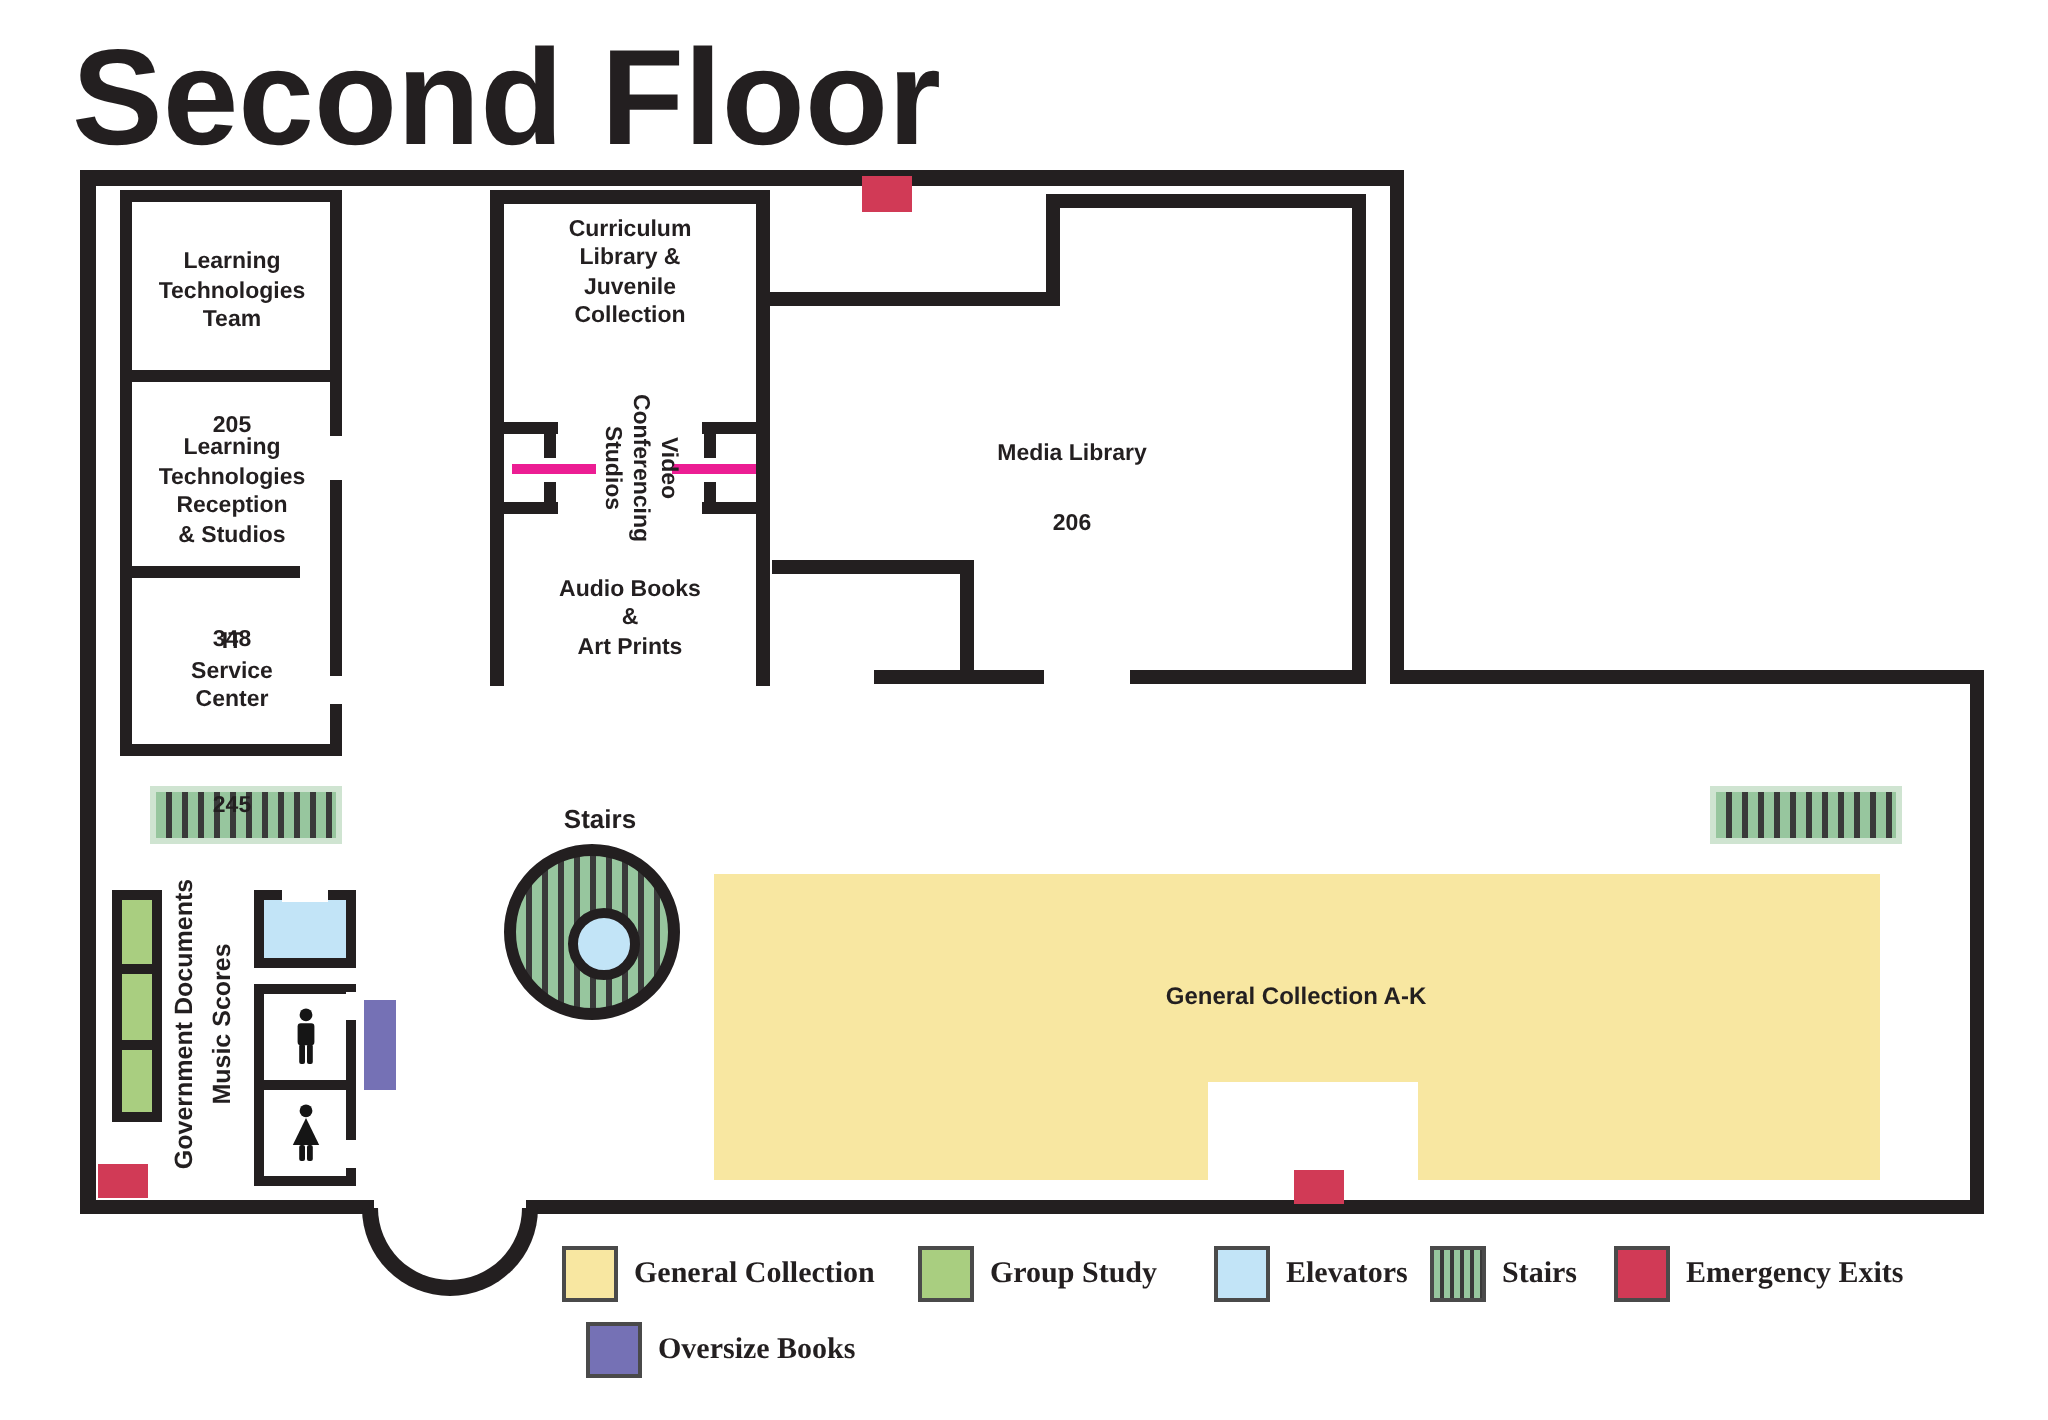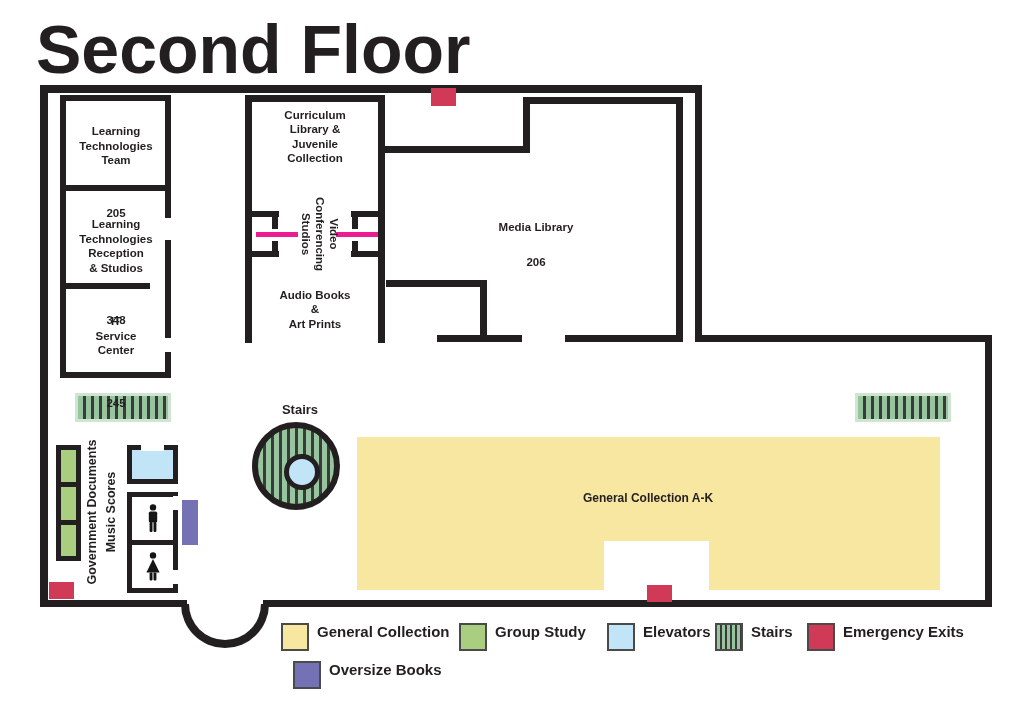--- a/index.html
+++ b/index.html
@@ -62,21 +62,21 @@
     border:5px solid var(--wall,#231F20);background:var(--group-study,#A9CE80);
   }
   .gdiv{position:absolute;left:0;width:15px;height:5px;background:var(--wall,#231F20);}
   
   .arc{
     position:absolute;left:181px;top:604px;width:72px;height:36px;
     border:8px solid var(--wall,#231F20);border-top:none;
     border-radius:0 0 44px 44px / 0 0 44px 44px;background:#fff;
   }
   
-  .leg{position:absolute;display:flex;align-items:flex-start;gap:8px;}
+  .leg{position:absolute;display:flex;align-items:center;gap:8px;font-family:Liberation Serif, serif;}
   .leg .txt{font-size:15px;font-weight:bold;white-space:nowrap;}
   .sw{width:24px;height:24px;border:2px solid #4a4a4a;box-sizing:content-box;flex:0 0 auto;}
   .sw-general{background:var(--general-collection,#F8E7A1);}
   .sw-group{background:var(--group-study,#A9CE80);}
   .sw-elev{background:var(--elevators,#C2E4F7);}
   .sw-stairs{
     background:var(--stairs,#97C69E);
     background-image:repeating-linear-gradient(90deg, transparent 0 3px, #3a3a3a 3px 5px);
   }
   .sw-exit{background:var(--emergency-exits,#D13A56);}

